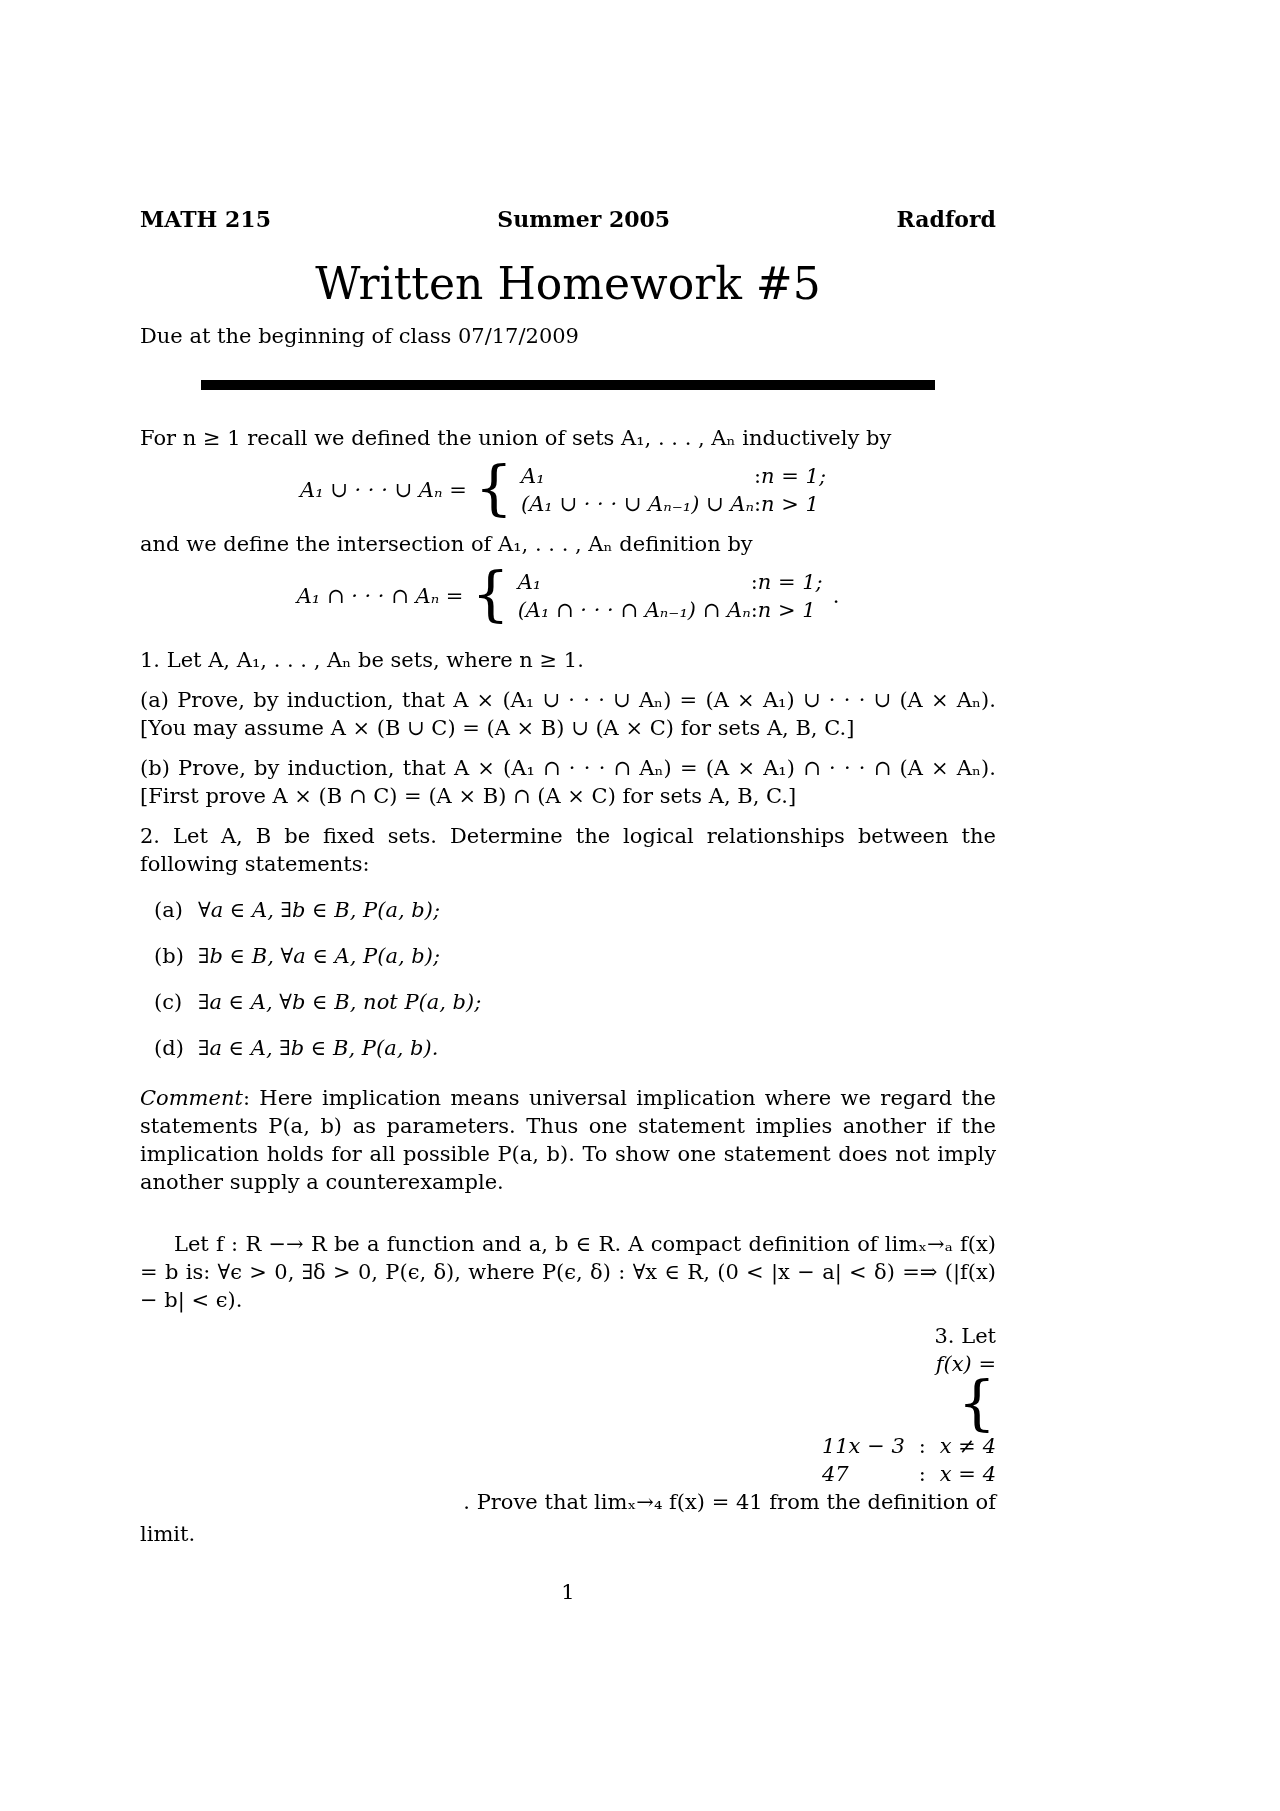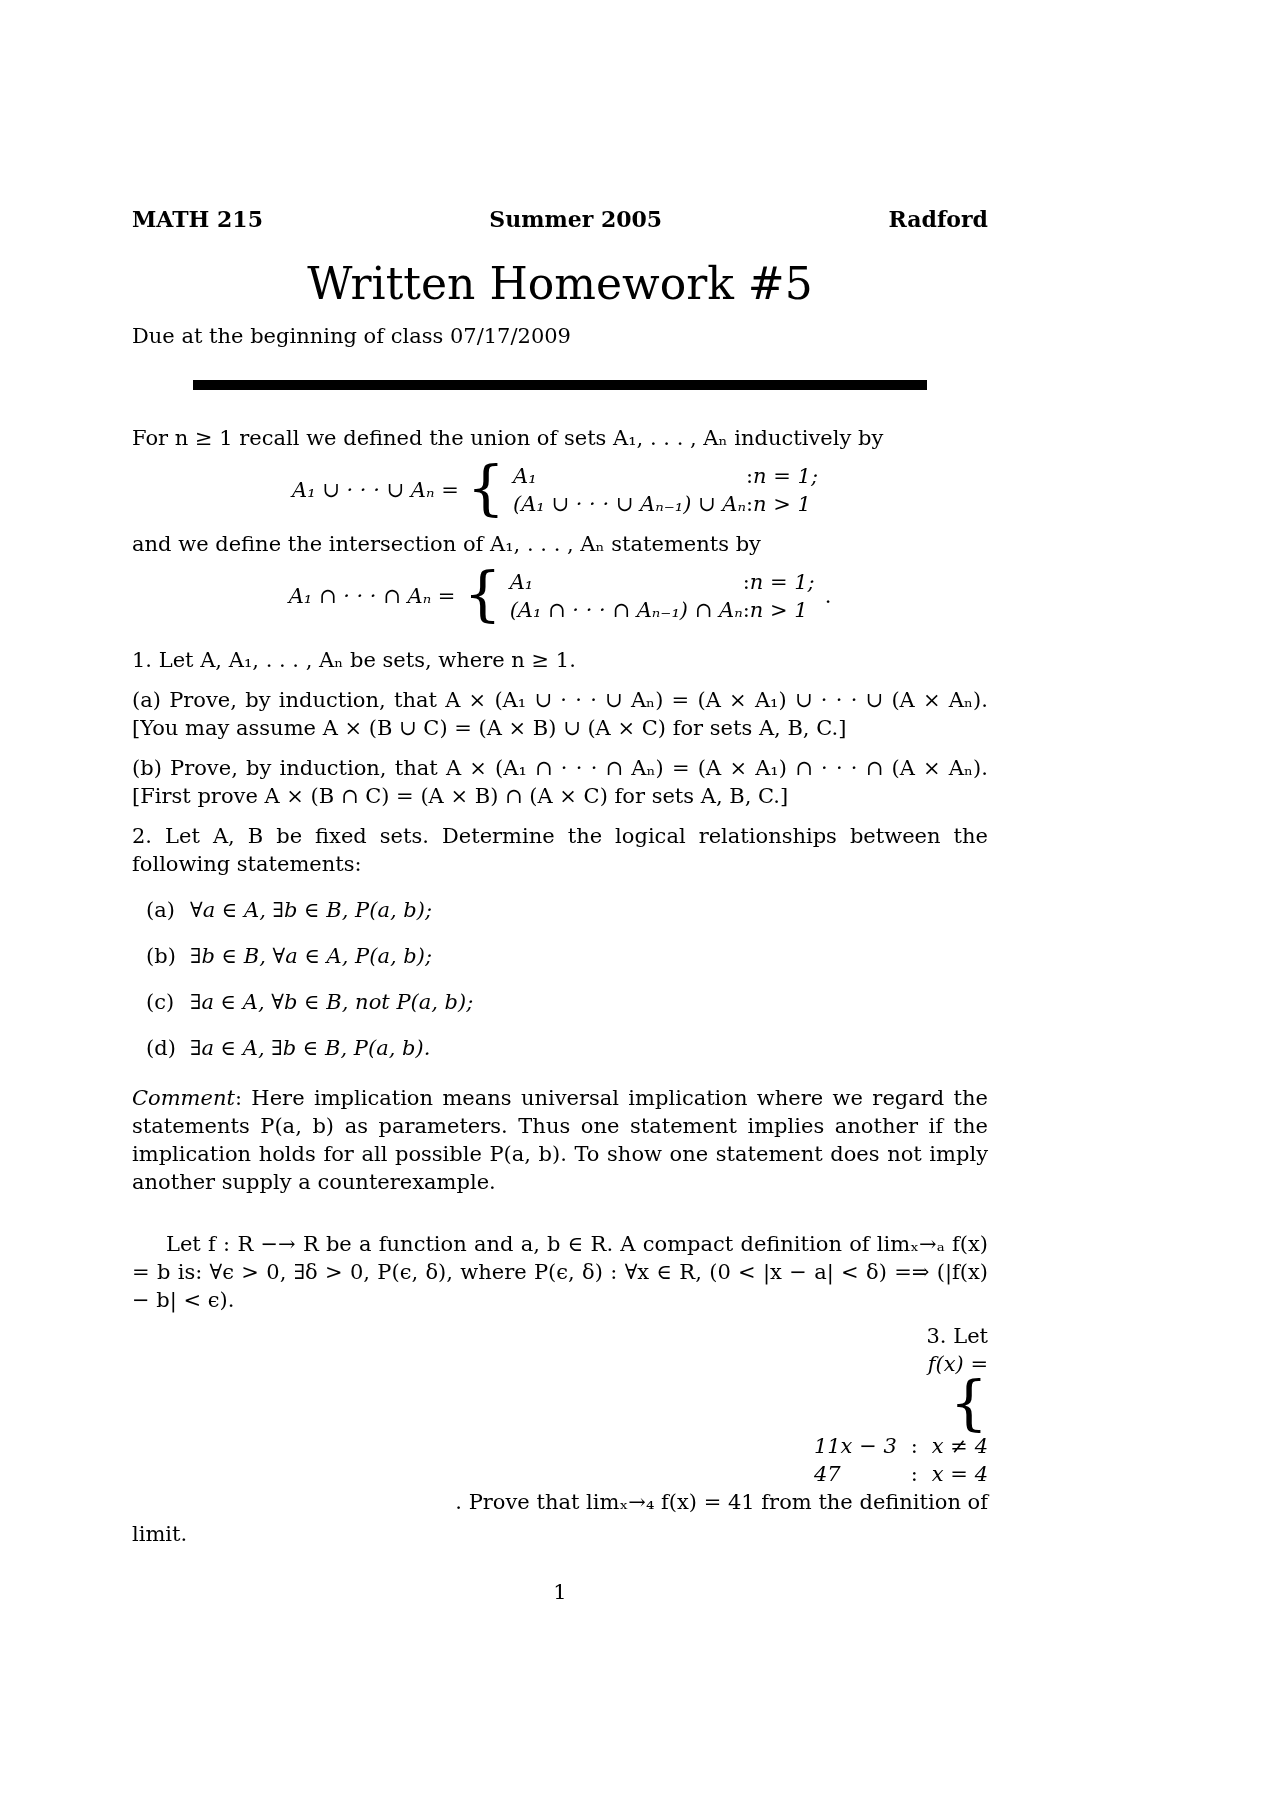--- a/index.html
+++ b/index.html
@@ -10,21 +10,21 @@
     height: 1811px;
     background: #ffffff;
     color: #000000;
     font-family: "DejaVu Serif", "Liberation Serif", serif;
     font-size: 21px;
     line-height: 28px;
     overflow: hidden;
   }
   .content {
     position: absolute;
-    left: 132px;
+    left: 140px;
     top: 0;
     width: 856px;
   }
   .doc-header {
     margin-top: 205px;
     display: flex;
     justify-content: space-between;
     font-weight: bold;
     font-size: 22px;
   }
@@ -113,21 +113,21 @@
         <span class="math">A₁</span>
         <span>:</span>
         <span class="math">n = 1;</span>
         <span class="math">(A₁ ∪ · · · ∪ Aₙ₋₁) ∪ Aₙ</span>
         <span>:</span>
         <span class="math">n &gt; 1</span>
       </div>
       <span class="trailing"></span>
     </div>
 
-    <p class="para mt-sm">and we define the intersection of A₁, . . . , Aₙ statements by</p>
+    <p class="para mt-sm">and we define the intersection of A₁, . . . , Aₙ definition by</p>
 
     <div class="eq">
       <span class="math">A₁ ∩ · · · ∩ Aₙ =</span>
       <span class="brace">{</span>
       <div class="cases">
         <span class="math">A₁</span>
         <span>:</span>
         <span class="math">n = 1;</span>
         <span class="math">(A₁ ∩ · · · ∩ Aₙ₋₁) ∩ Aₙ</span>
         <span>:</span>

